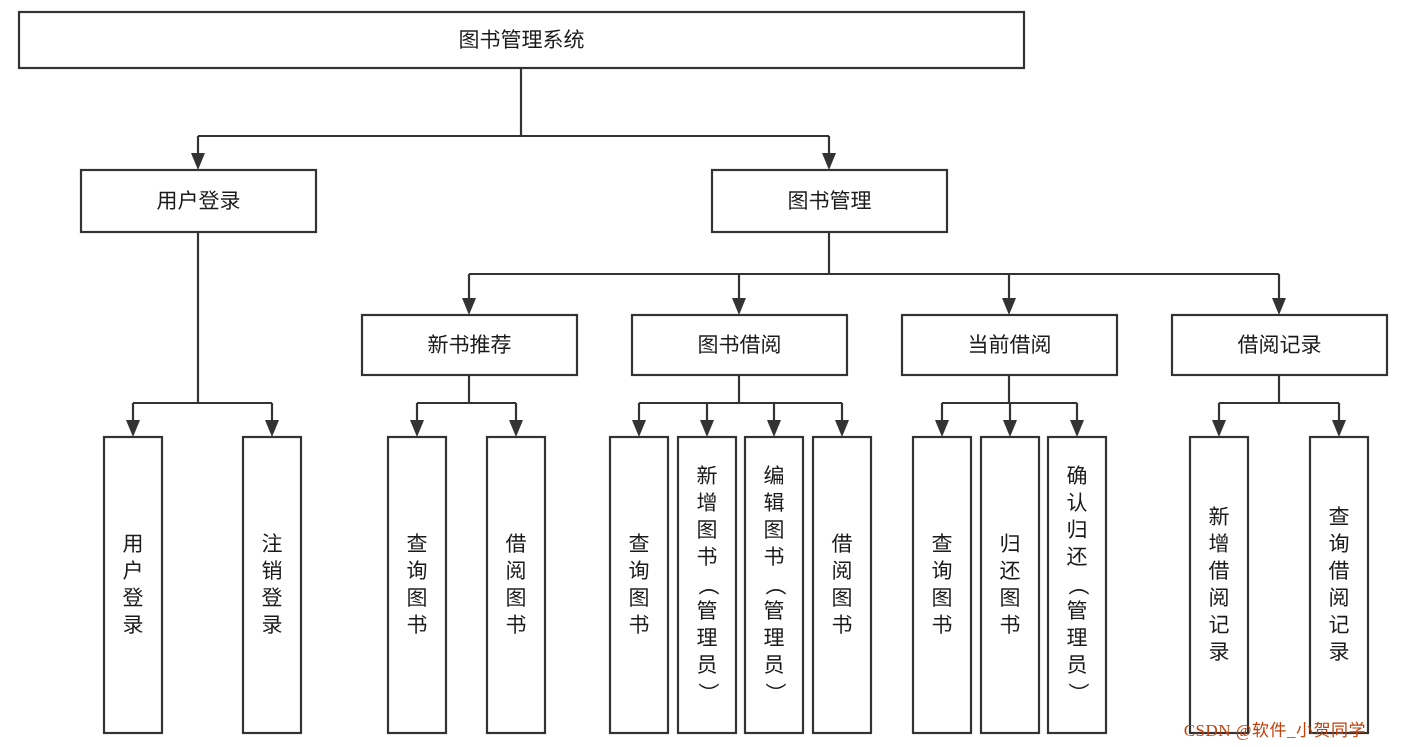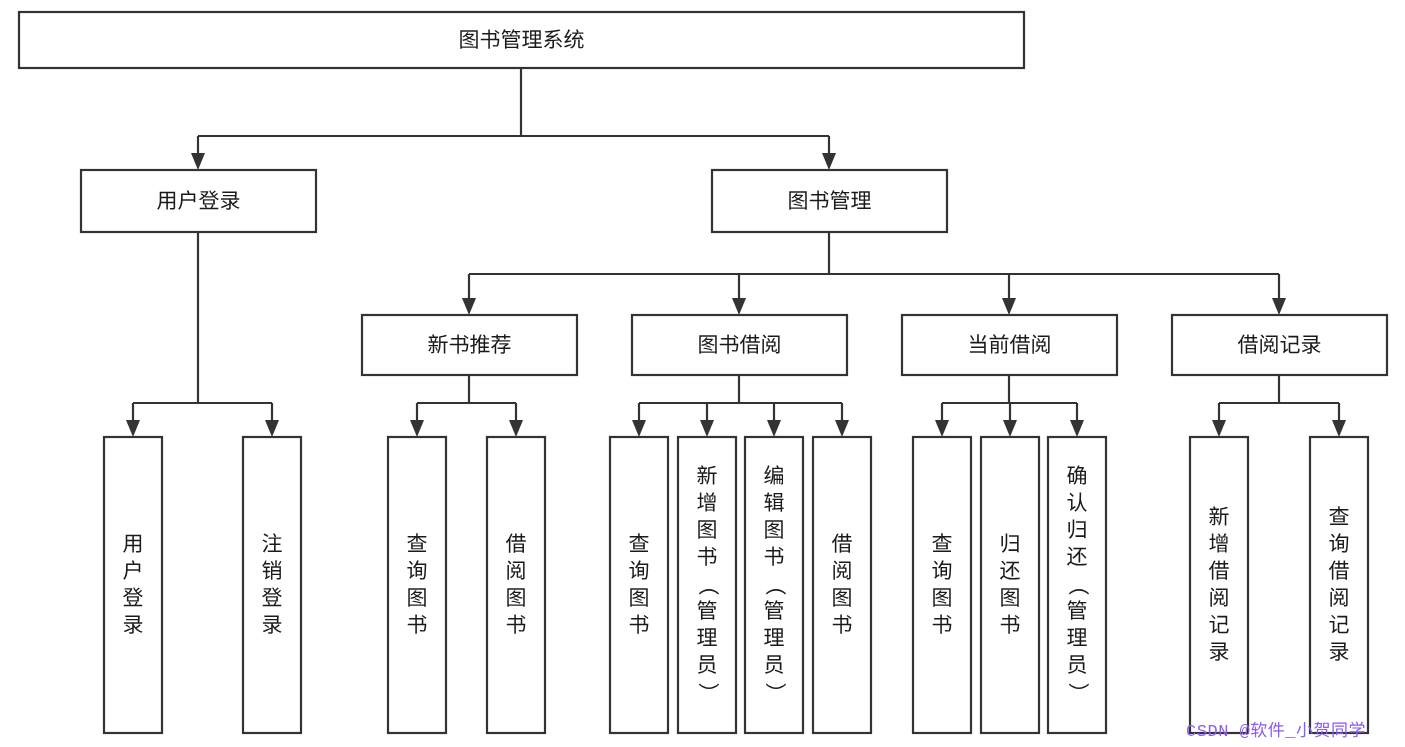--- a/index.html
+++ b/index.html
@@ -54,23 +54,23 @@
     fill: #1a1a1a;
     font-family: "DejaVu Sans", "Liberation Sans", sans-serif;
     font-size: 21px;
     text-anchor: middle;
     dominant-baseline: middle;
   }
   .watermark-text {
     position: absolute;
     right: 8px;
     bottom: 6px;
-    font-family: Liberation Mono, monospace;
+    font-family: Liberation Serif, serif;
     font-size: 17px;
-    color: #8b5cf6;
+    color: #c2410c;
     white-space: nowrap;
     letter-spacing: 0.5px;
     pointer-events: none;
   }
 </style>
 </head>
 <body>
 
 <div id="diagram-root">
   <svg class="diagram-canvas" viewBox="0 0 1405 747" xmlns="http://www.w3.org/2000/svg">

